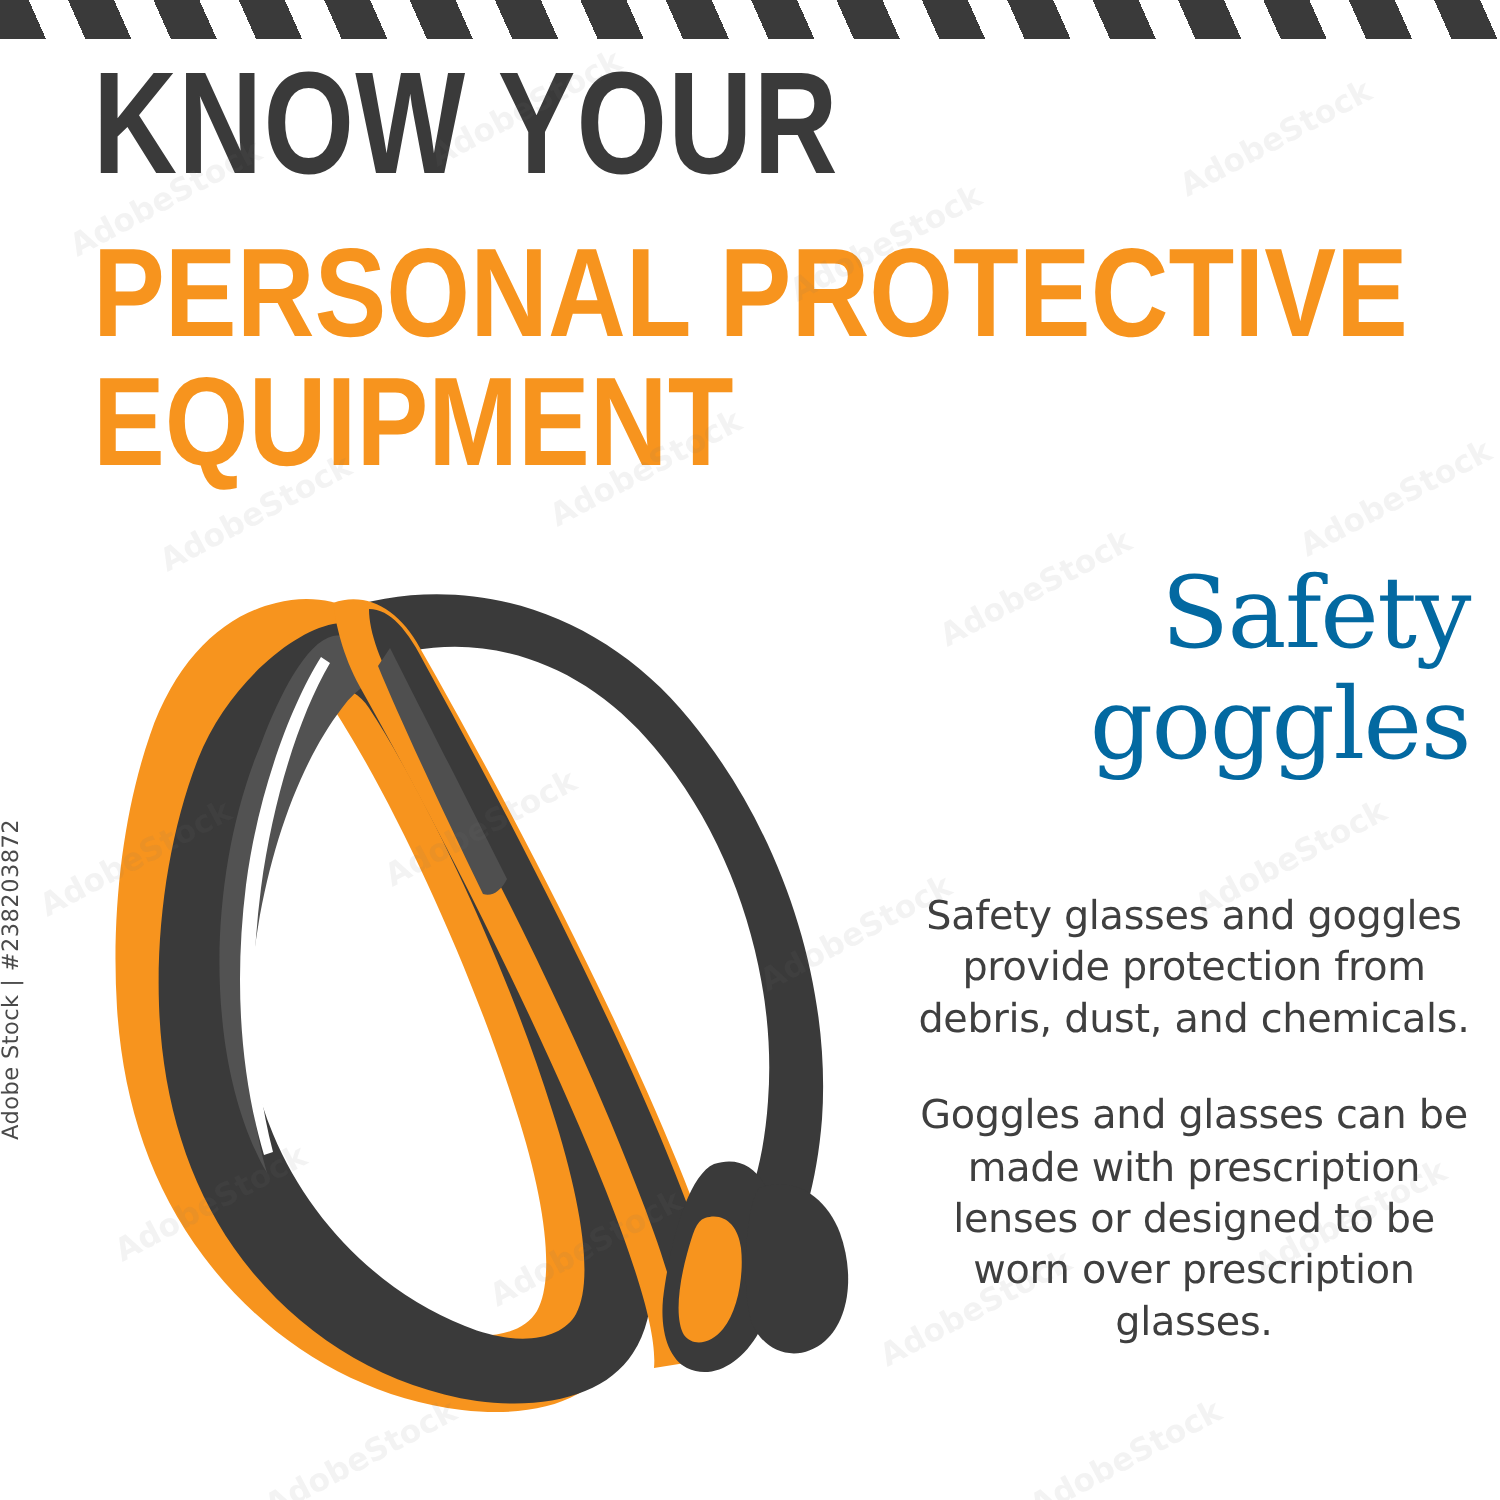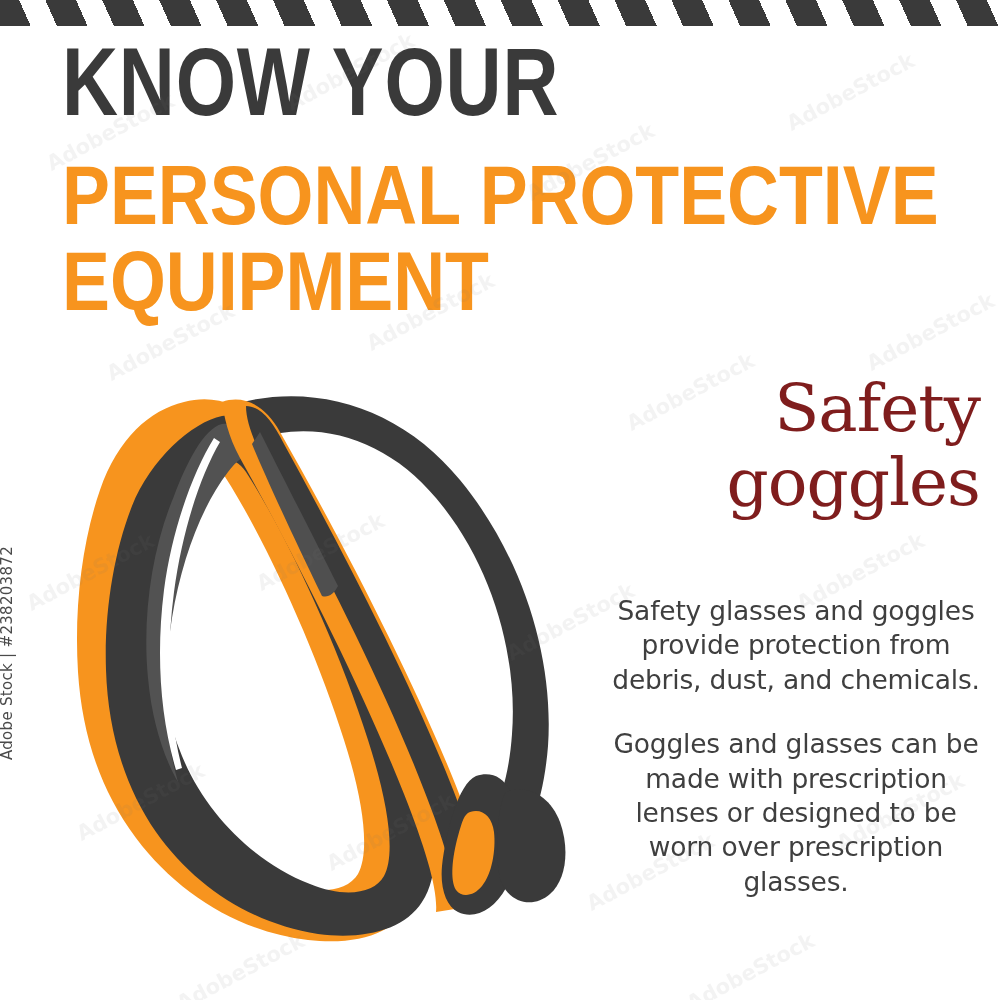--- a/index.html
+++ b/index.html
@@ -73,21 +73,21 @@
   .right-col {
     position: absolute;
     left: 612px;
     top: 372px;
     width: 368px;
   }
   .item-title {
     font-family: "DejaVu Serif", "Liberation Serif", serif;
     font-size: 66px;
     line-height: 1.12;
-    color: #7f1d1d;
+    color: #0369a1;
     text-align: right;
     letter-spacing: -1px;
   }
   .item-title .t-line {
     display: block;
   }
   .body-copy {
     margin-top: 74px;
   }
   .body-copy p {

